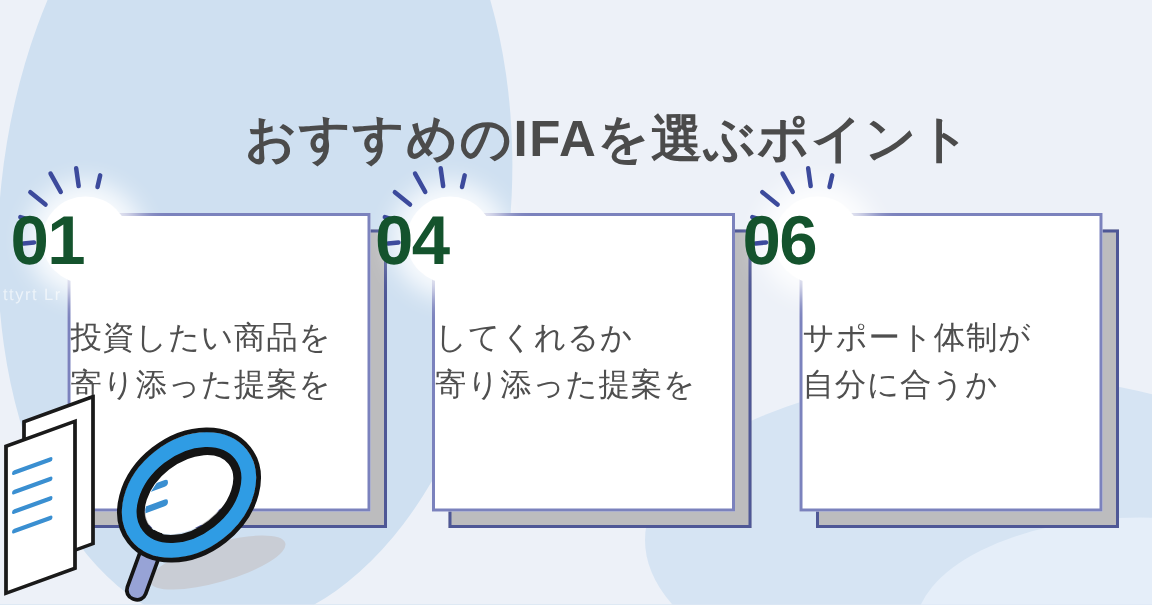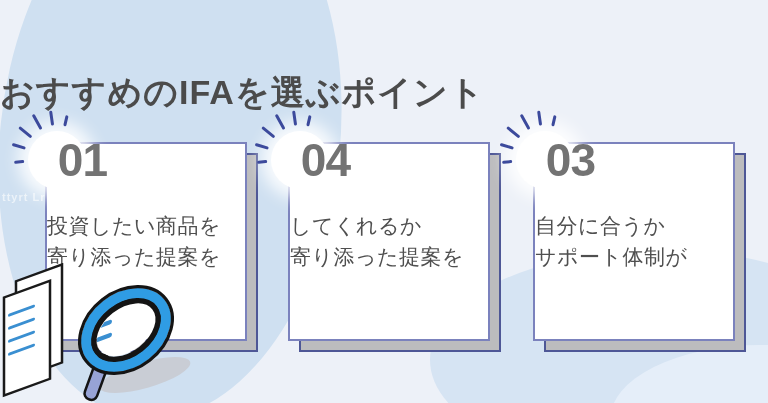--- a/index.html
+++ b/index.html
@@ -21,28 +21,28 @@
     left:430px; top:250px; width:460px; height:220px;
     background:#d6e4f3; border-radius:50%;
   }
   .blob-corner {
     left:610px; top:345px; width:300px; height:150px;
     background:#e5eef9; border-radius:50%;
   }
 
   .watermark {
     position:absolute; left:2px; top:191px; z-index:3;
-    font-size:11px; font-weight:700; color:rgba(255,255,255,0.6);
+    font-size:11px; font-weight:400; color:rgba(255,255,255,0.6);
     letter-spacing:1px;
   }
 
   
   .title {
     position:absolute; left:0; top:47px; width:648px; z-index:2;
-    text-align:left; font-size:34px; font-weight:800; color:#4b4b4b;
+    text-align:right; font-size:34px; font-weight:800; color:#4b4b4b;
     letter-spacing:1px;
   }
 
   
   .card-unit { position:absolute; top:142px; width:215px; height:215px; z-index:4; }
   .card-unit.u1 { left:45px; }
   .card-unit.u2 { left:288px; }
   .card-unit.u3 { left:533px; }
 
   .card-shadow {
@@ -59,22 +59,22 @@
     line-height:31px; letter-spacing:0.5px;
   }
 
   .num-circle {
     position:absolute; left:-17px; top:-11px; width:58px; height:58px;
     background:#ffffff; border-radius:50%; z-index:3;
     box-shadow:0 0 16px 10px rgba(255,255,255,0.85);
   }
   .num-label {
     position:absolute; left:-38px; top:-13px; width:100px; height:62px; z-index:5;
-    text-align:right; font-size:46px; line-height:62px; font-weight:800;
-    color:#737373; letter-spacing:-1px;
+    text-align:left; font-size:46px; line-height:62px; font-weight:800;
+    color:#14532d; letter-spacing:-1px;
   }
   .burst { position:absolute; left:12px; top:16px; width:0; height:0; z-index:4; }
   .burst span {
     position:absolute; left:0; top:-1px; height:2.5px; border-radius:2px;
     background:#3c4a9c; transform-origin:0 50%;
   }
   .burst .b1 { width:10px; transform:rotate(-186deg) translateX(33px); }
   .burst .b2 { width:14px; transform:rotate(-163deg) translateX(33px); }
   .burst .b3 { width:16px; transform:rotate(-141deg) translateX(33px); }
   .burst .b4 { width:17px; transform:rotate(-119deg) translateX(33px); }
@@ -134,34 +134,34 @@
         <span class="b5"></span>
         <span class="b6"></span>
     </div>
     <div class="num-label">04</div>
   </div>
 
   <div class="card-unit u3">
     <div class="card-shadow"></div>
     <div class="card-face">
       <div class="card-text">
+        <div>サポート体制が</div>
         <div>自分に合うか</div>
-        <div>サポート体制が</div>
       </div>
     </div>
     <div class="num-circle"></div>
     <div class="burst">
       <span class="b1"></span>
         <span class="b2"></span>
         <span class="b3"></span>
       <span class="b4"></span>
         <span class="b5"></span>
         <span class="b6"></span>
     </div>
-    <div class="num-label">03</div>
+    <div class="num-label">06</div>
   </div>
 
   <svg class="illustration" viewBox="0 0 200 140">
     <defs>
       <clipPath id="lensclip">
         <ellipse cx="126" cy="67" rx="33" ry="21" transform="rotate(-38 126 67)"></ellipse>
       </clipPath>
     </defs>
 
     <ellipse cx="145" cy="112" rx="47" ry="13" fill="#c9cdd5" transform="rotate(-16 145 112)"></ellipse>

